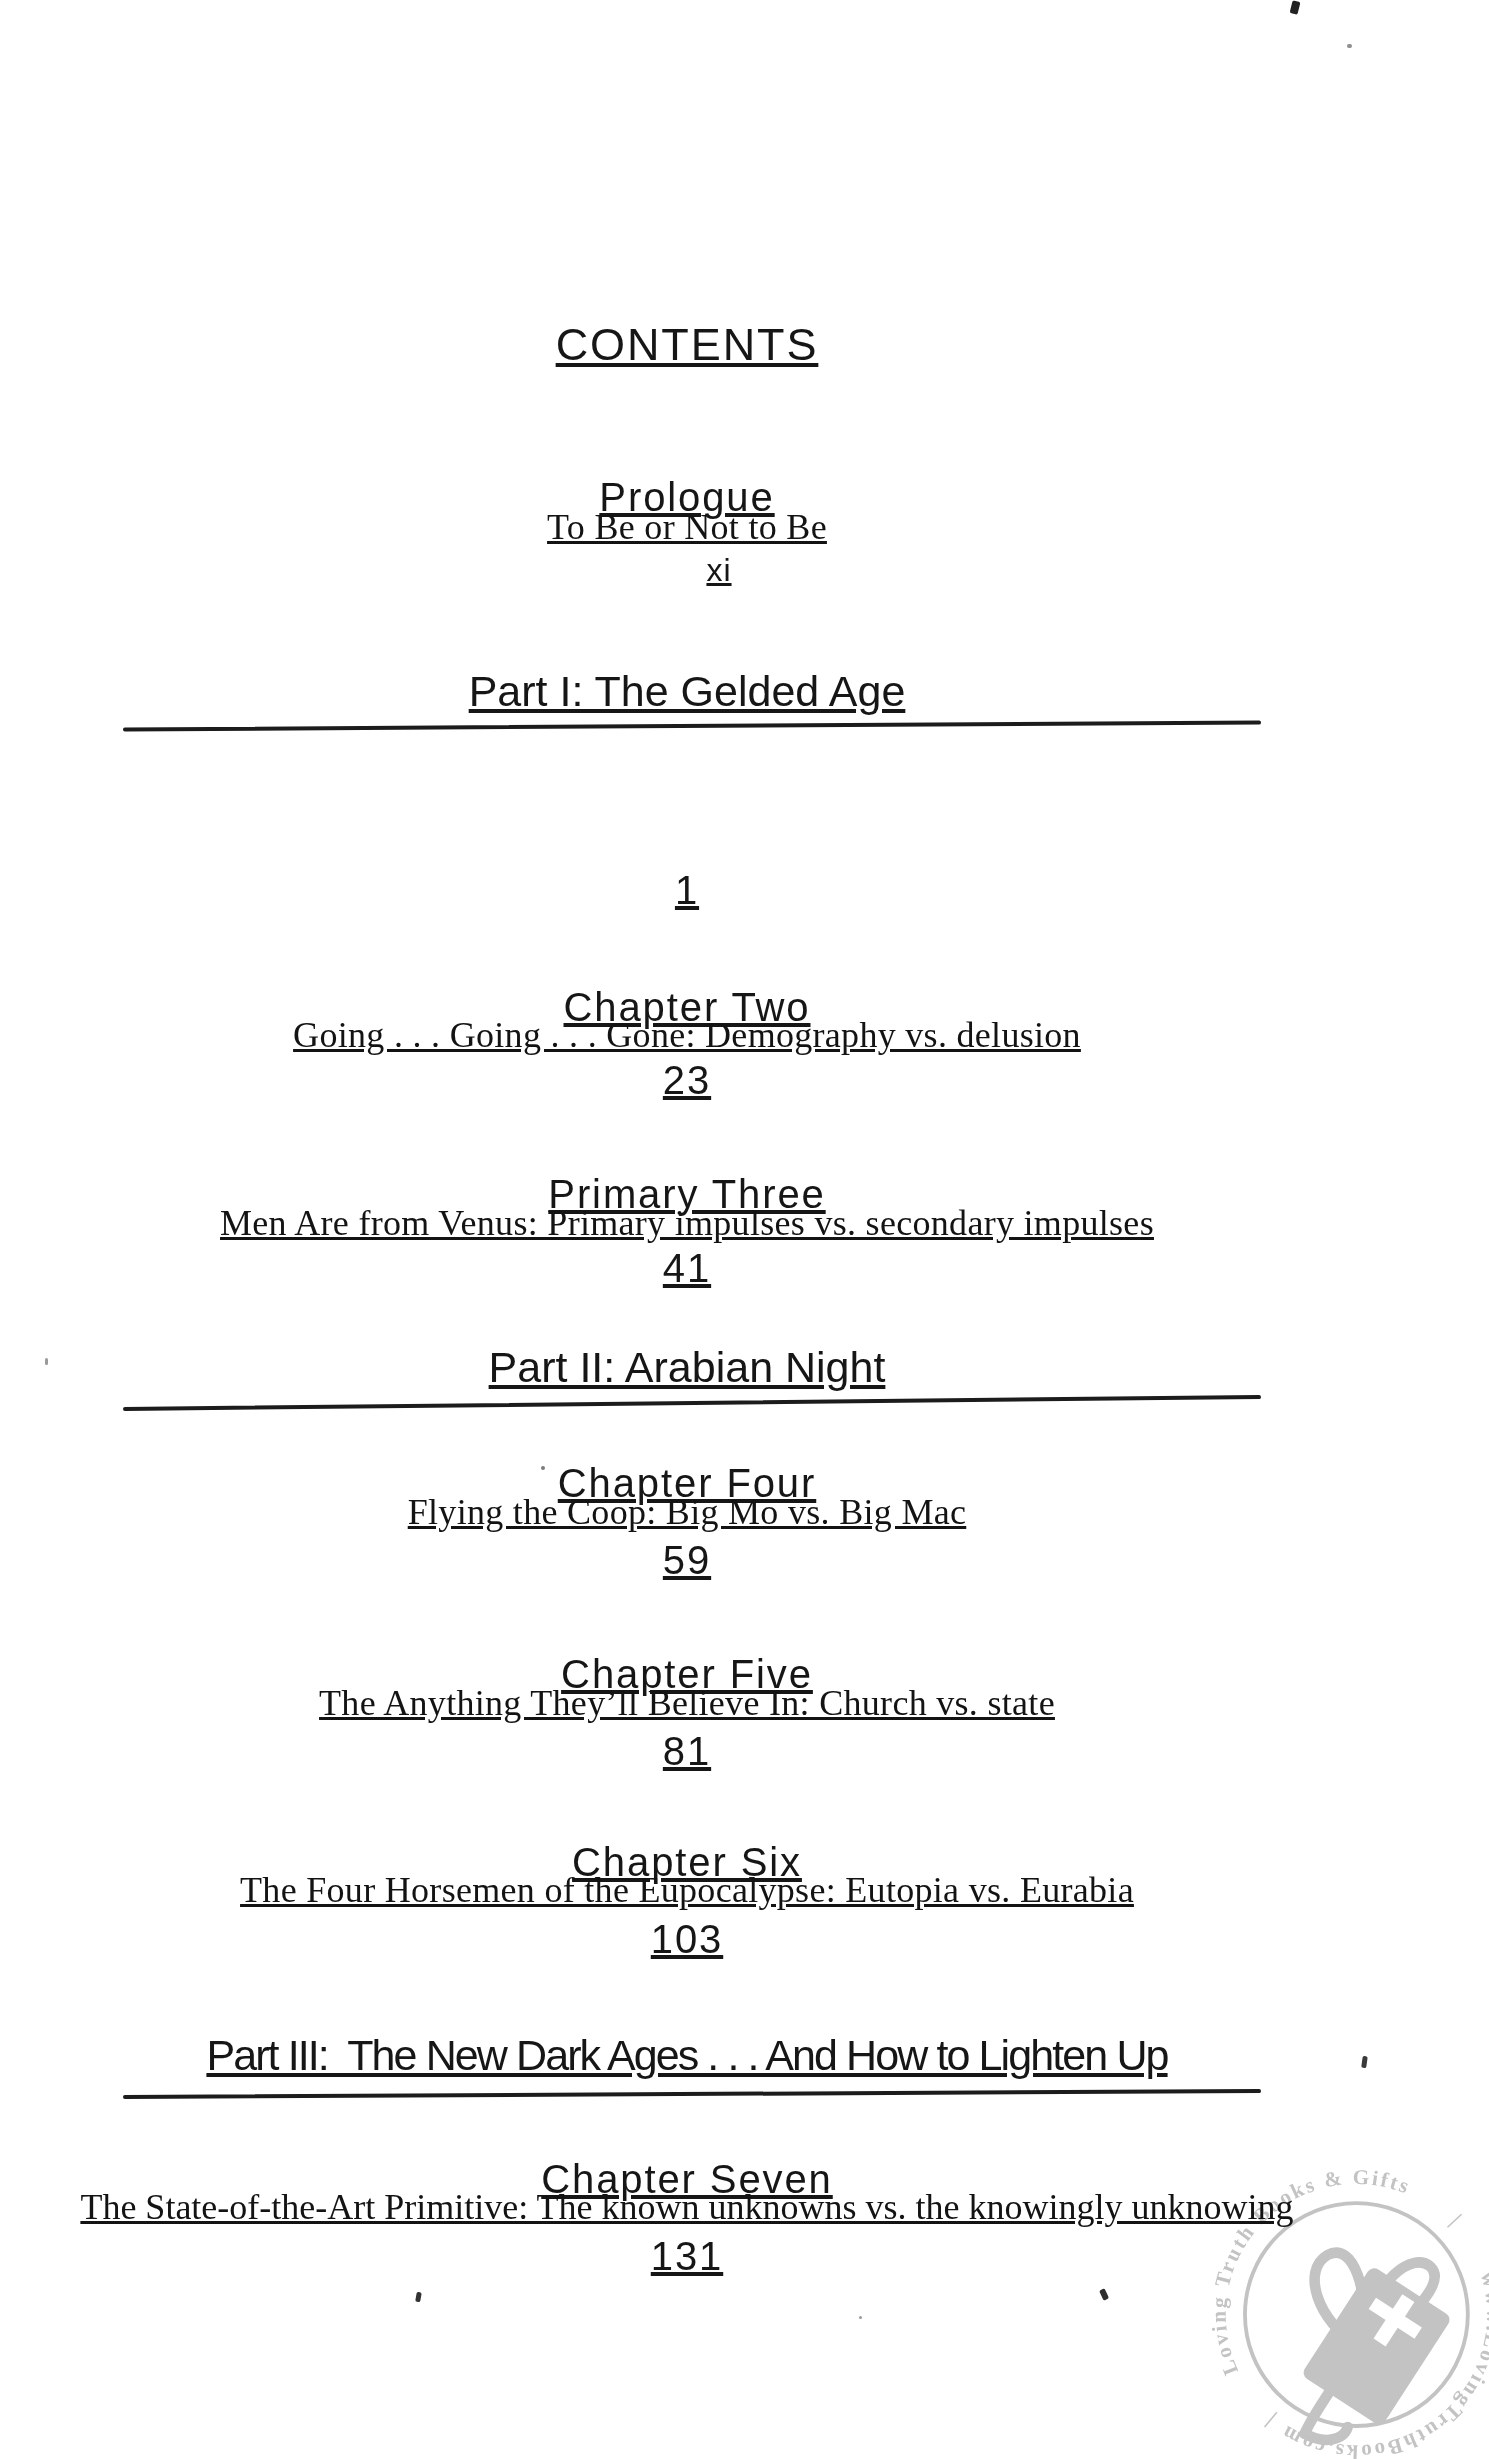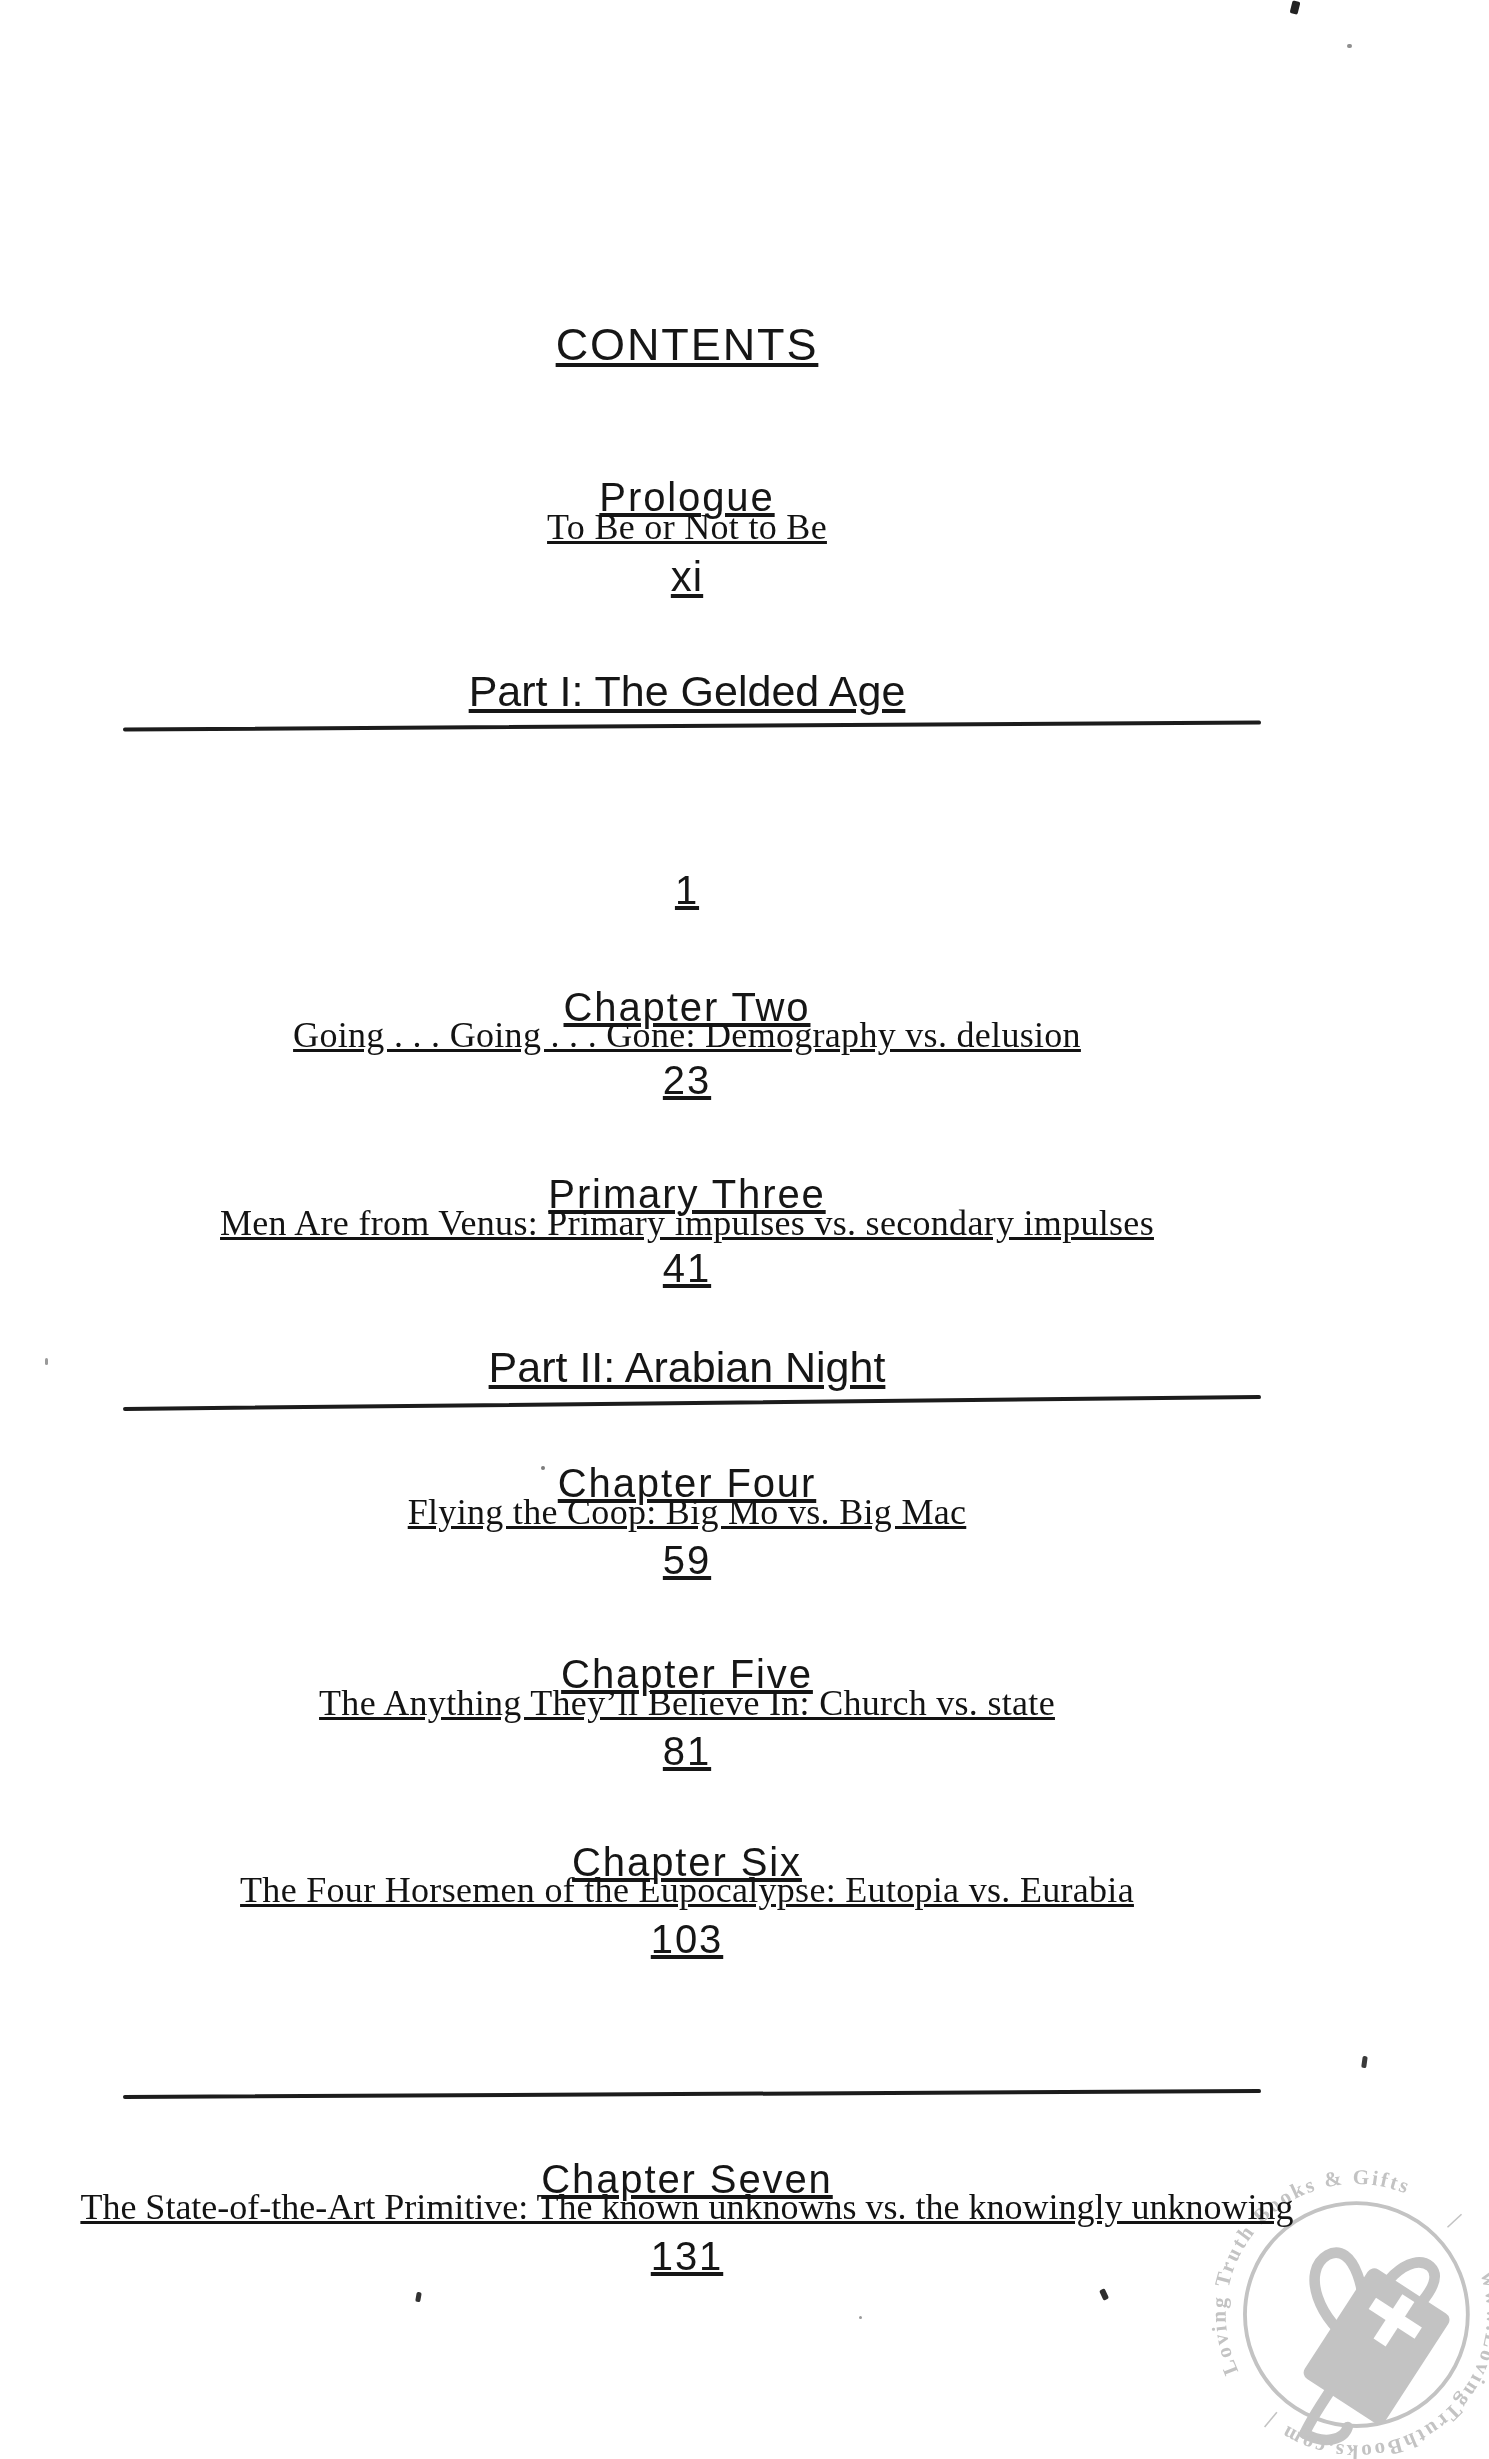--- a/index.html
+++ b/index.html
@@ -17,21 +17,21 @@
     color:#161616;
     line-height:1.12;
     white-space:pre;
     text-decoration:underline;
   }
   .t-contents{font-size:45px;letter-spacing:1.9px;}
   .t-part{font-size:43px;letter-spacing:0;}
   .t-chap{font-size:40px;letter-spacing:1.9px;margin-top:24px;}
   .t-sub{font-family:"Liberation Serif",serif;font-size:36px;letter-spacing:0.3px;color:#131313;}
   .t-num{font-size:40px;letter-spacing:1.9px;}
-  .t-xi{font-size:42px;letter-spacing:1px;}
+  .t-xi{font-size:32px;letter-spacing:1px;padding-left:32px;}
   .rule{
     position:absolute;left:123px;width:1138px;height:3.8px;
     background:#1c1c1c;border-radius:1.9px;
   }
   .speck{position:absolute;border-radius:1.9px;}
   .wm{position:absolute;left:1193px;top:2157px;}
   .wm text{
     font-family:"Liberation Serif",serif;
     font-weight:bold;
     font-size:22px;
@@ -104,20 +104,21 @@
   <div class="line t-num" style="top:1538px">59</div>
 
   <div class="line t-chap" style="top:1628px">Chapter Five</div>
   <div class="line t-sub" style="top:1683px">The Anything They’ll Believe In: Church vs. state</div>
   <div class="line t-num" style="top:1729px">81</div>
 
   <div class="line t-chap" style="top:1816px">Chapter Six</div>
   <div class="line t-sub" style="top:1870px">The Four Horsemen of the Eupocalypse: Eutopia vs. Eurabia</div>
   <div class="line t-num" style="top:1917px">103</div>
 
+  <div class="line t-part" style="top:2031px;letter-spacing:-1.9px">Part III:  The New Dark Ages . . . And How to Lighten Up</div>
   <div class="rule" style="top:2092px;transform:rotate(-0.3deg)"></div>
 
   <div class="line t-chap" style="top:2133px">Chapter Seven</div>
   <div class="line t-sub" style="top:2187px;letter-spacing:0">The State-of-the-Art Primitive: The known unknowns vs. the knowingly unknowing</div>
   <div class="line t-num" style="top:2234px">131</div>
 
   <div class="speck" style="left:1291px;top:1px;width:7.7px;height:13.4px;background:#222;transform:rotate(14deg)"></div>
   <div class="speck" style="left:1347px;top:44px;width:4.8px;height:3.8px;background:#8f8f8f"></div>
   <div class="speck" style="left:45px;top:1358px;width:2.9px;height:6.7px;background:#9a9a9a"></div>
   <div class="speck" style="left:541px;top:1466px;width:3.8px;height:3.8px;background:#7d7d7d"></div>

